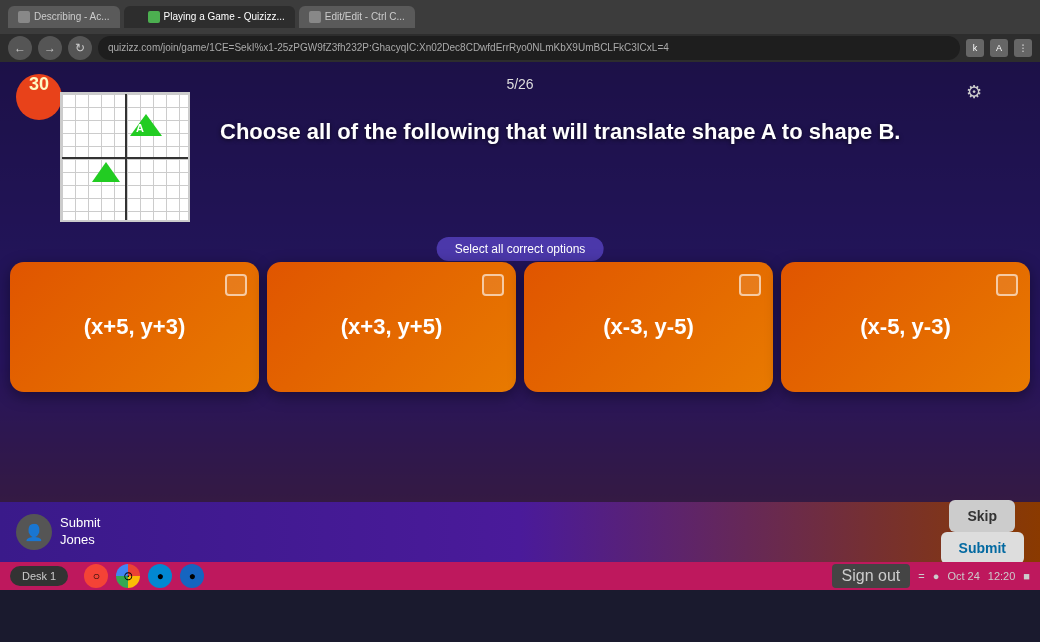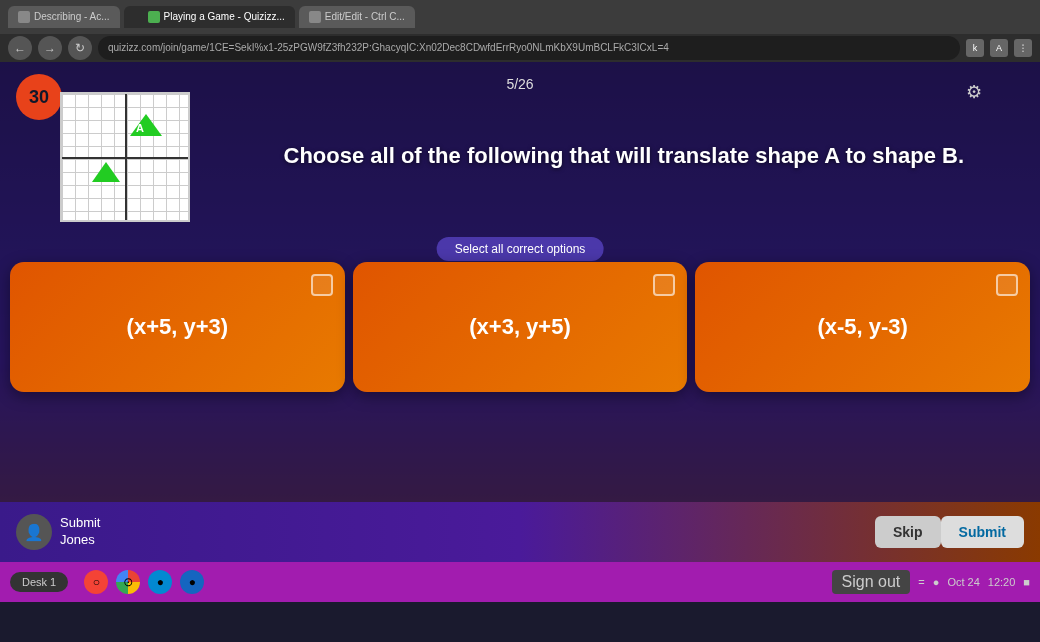--- a/index.html
+++ b/index.html
@@ -129,23 +129,23 @@
     
     .timer-circle {
       position: absolute;
       top: 12px;
       left: 16px;
       width: 46px;
       height: 46px;
       border-radius: 50%;
       background: #e8421a;
       display: flex;
-      align-items: center;
-      justify-content: center;
-      color: #0f172a;
+      align-items: flex-start;
+      justify-content: center;
+      color: #fef9c3;
       font-size: 18px;
       font-weight: bold;
       z-index: 10;
     }
 
     
     .gear-btn {
       position: absolute;
       top: 14px;
       right: 50px;
@@ -245,23 +245,22 @@
       font-size: 14px;
       z-index: 10;
     }
 
     
     .question-container {
       position: absolute;
       top: 55px;
       left: 220px;
       right: 76px;
-      text-align: right;
-      z-index: 10;
-      margin-top: 24px;
+      text-align: left;
+      z-index: 10;
     }
 
     .question-text {
       color: #fff;
       font-size: 22px;
       font-weight: bold;
       line-height: 1.35;
       text-shadow: 0 1px 4px rgba(0,0,0,0.6);
     }
 
@@ -354,20 +353,21 @@
       color: #fff;
       font-size: 13px;
       line-height: 1.3;
     }
 
     .bottom-actions {
       margin-left: auto;
       display: flex;
       gap: 0;
       align-items: center;
+      flex-direction: column;
     }
 
     .skip-btn {
       background: #ccc;
       color: #333;
       border: none;
       border-radius: 6px;
       padding: 8px 18px;
       font-size: 14px;
       font-weight: 600;
@@ -381,22 +381,22 @@
       border-radius: 6px;
       padding: 8px 18px;
       font-size: 14px;
       font-weight: 600;
       cursor: pointer;
     }
 
     
     .taskbar {
       width: 100%;
-      height: 40px;
-      background: #a21caf;
+      height: 28px;
+      background: #be185d;
       display: flex;
       align-items: center;
       padding: 0 10px;
       gap: 8px;
     }
 
     .taskbar-app {
       background: #333;
       border-radius: 20px;
       padding: 4px 12px;
@@ -509,20 +509,24 @@
     <button class="answer-btn">
       <div class="answer-checkbox"></div>
       <span class="answer-label">(x+5, y+3)</span>
     </button>
     <button class="answer-btn">
       <div class="answer-checkbox"></div>
       <span class="answer-label">(x+3, y+5)</span>
     </button>
     <button class="answer-btn">
       <div class="answer-checkbox"></div>
+      <span class="answer-label">(x-3, y-5)</span>
+    </button>
+    <button class="answer-btn">
+      <div class="answer-checkbox"></div>
       <span class="answer-label">(x-5, y-3)</span>
     </button>
   </div>
 
   <div class="bottom-bar">
     <div class="user-avatar">
       <span>👤</span>
     </div>
     <div class="user-name">
       <div>Submit</div>

